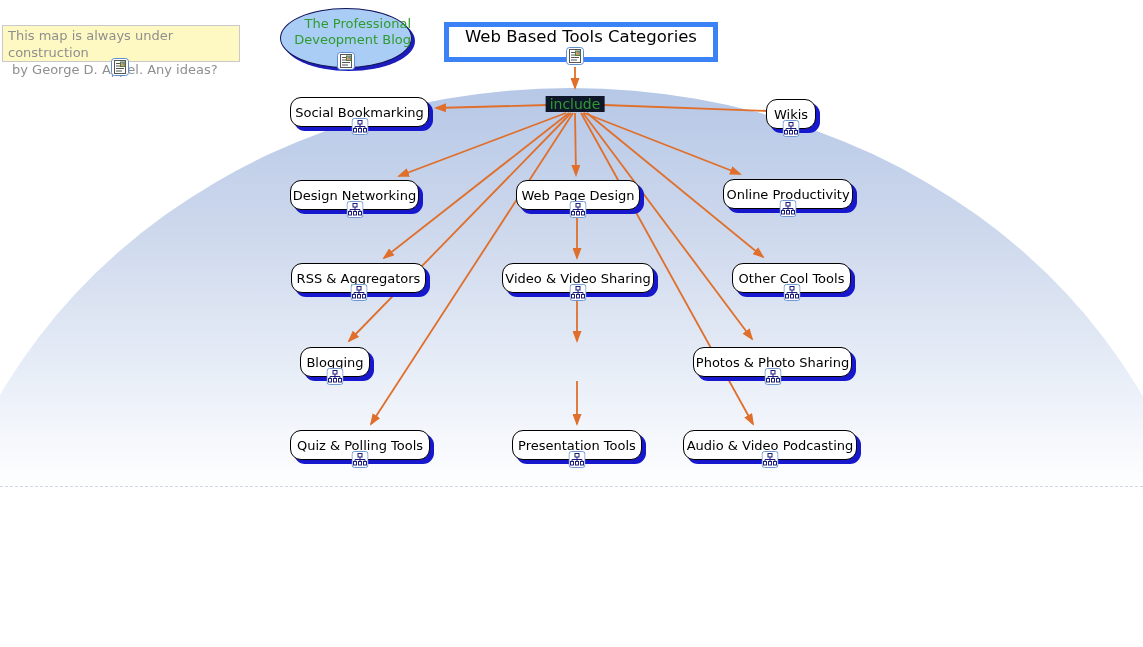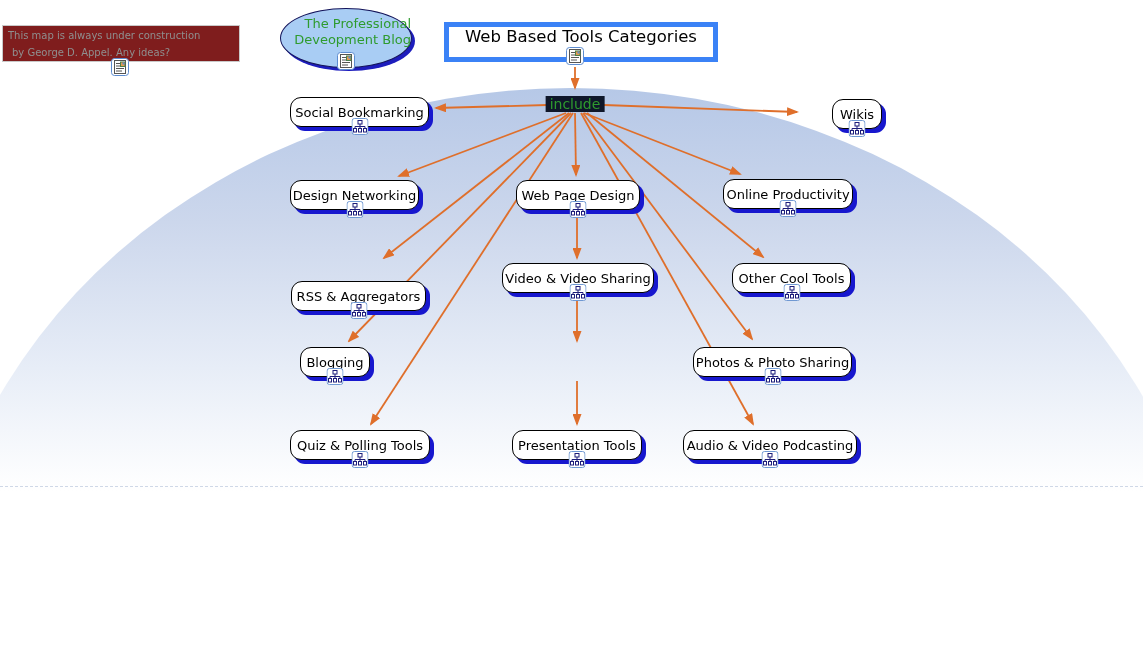--- a/index.html
+++ b/index.html
@@ -18,22 +18,22 @@
   .node{position:absolute;height:28px;background:#fff;border:1px solid #000;border-radius:11px;
         box-shadow:4px 4px 0 #1717ce;display:flex;align-items:center;justify-content:center;z-index:3;}
   .node-label{font-size:13px;color:#000;white-space:nowrap;padding:0 6px;}
   .node-ic{position:absolute;left:50%;bottom:-9px;transform:translateX(-50%);z-index:4;}
   
   .title-box{position:absolute;left:444px;top:22px;width:264px;height:30px;background:#fff;
         border:5px solid #3b82f6;display:flex;align-items:flex-start;justify-content:center;z-index:3;}
   .title-label{font-size:16.5px;color:#000;white-space:nowrap;}
   .title-ic{position:absolute;left:566px;top:47px;z-index:3;}
   
-  .note-box{position:absolute;left:2px;top:25px;width:238px;height:37px;background:#7f1d1d;
-        border:1px solid #c9c9c9;color:#8f8f8f;font-size:10px;line-height:17px;
+  .note-box{position:absolute;left:2px;top:25px;width:238px;height:37px;background:#fef9c3;
+        border:1px solid #c9c9c9;color:#8f8f8f;font-size:13px;line-height:17px;
         padding:1px 0 0 5px;box-sizing:border-box;z-index:3;}
   .note-line2{display:block;padding-left:4px;}
   .note-ic{position:absolute;left:111px;top:58px;z-index:4;}
   
   .bubble{position:absolute;left:280px;top:8px;width:132px;height:60px;border-radius:50%;
         background:#a9cdf4;border:1.5px solid #14145a;box-shadow:3px 3px 0 #1d1dbd;
         display:flex;flex-direction:column;align-items:flex-end;justify-content:flex-start;
         padding-top:7px;box-sizing:border-box;z-index:3;}
   .bubble-line{font-size:13px;line-height:16px;color:#2e9b2e;white-space:nowrap;}
   .bubble-ic{position:absolute;left:50%;bottom:-3px;transform:translateX(-50%);}
@@ -116,21 +116,21 @@
     </svg>
 
   <span class="include">include</span>
 
   <div class="node" style="left:290px;top:97px;width:137px">
     <span class="node-label">Social Bookmarking</span>
     <svg class="node-ic" width="17" height="17" viewBox="0 0 17 17">
         <use href="#ic-sitemap"></use>
       </svg>
   </div>
-  <div class="node" style="left:832px;top:99px;width:48px">
+  <div class="node" style="left:766px;top:99px;width:48px">
     <span class="node-label">Wikis</span>
     <svg class="node-ic" width="17" height="17" viewBox="0 0 17 17">
         <use href="#ic-sitemap"></use>
       </svg>
   </div>
   <div class="node" style="left:290px;top:180px;width:127px">
     <span class="node-label">Design Networking</span>
     <svg class="node-ic" width="17" height="17" viewBox="0 0 17 17">
         <use href="#ic-sitemap"></use>
       </svg>
@@ -140,21 +140,21 @@
     <svg class="node-ic" width="17" height="17" viewBox="0 0 17 17">
         <use href="#ic-sitemap"></use>
       </svg>
   </div>
   <div class="node" style="left:723px;top:179px;width:128px">
     <span class="node-label">Online Productivity</span>
     <svg class="node-ic" width="17" height="17" viewBox="0 0 17 17">
         <use href="#ic-sitemap"></use>
       </svg>
   </div>
-  <div class="node" style="left:291px;top:281px;width:133px">
+  <div class="node" style="left:291px;top:263px;width:133px">
     <span class="node-label">RSS &amp; Aggregators</span>
     <svg class="node-ic" width="17" height="17" viewBox="0 0 17 17">
         <use href="#ic-sitemap"></use>
       </svg>
   </div>
   <div class="node" style="left:732px;top:263px;width:117px">
     <span class="node-label">Other Cool Tools</span>
     <svg class="node-ic" width="17" height="17" viewBox="0 0 17 17">
         <use href="#ic-sitemap"></use>
       </svg>

